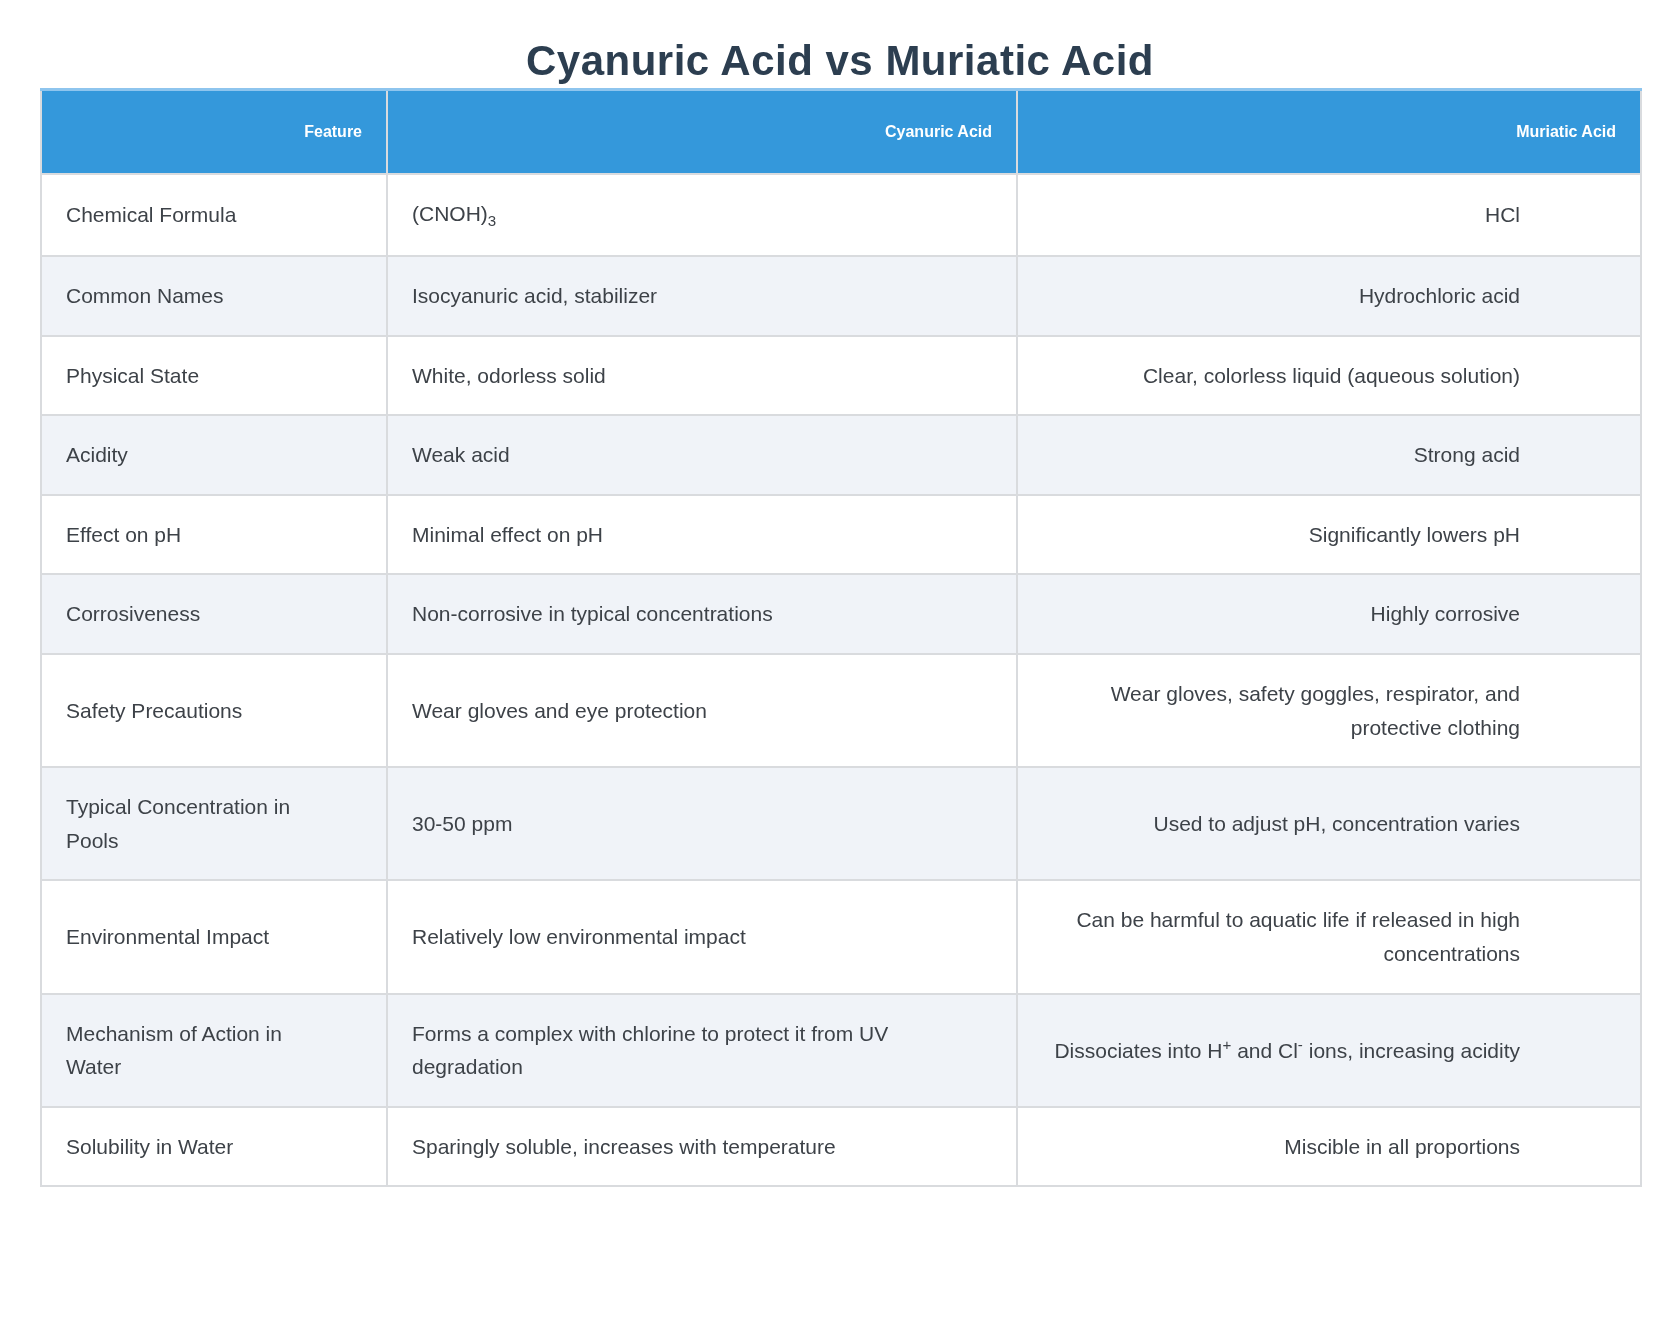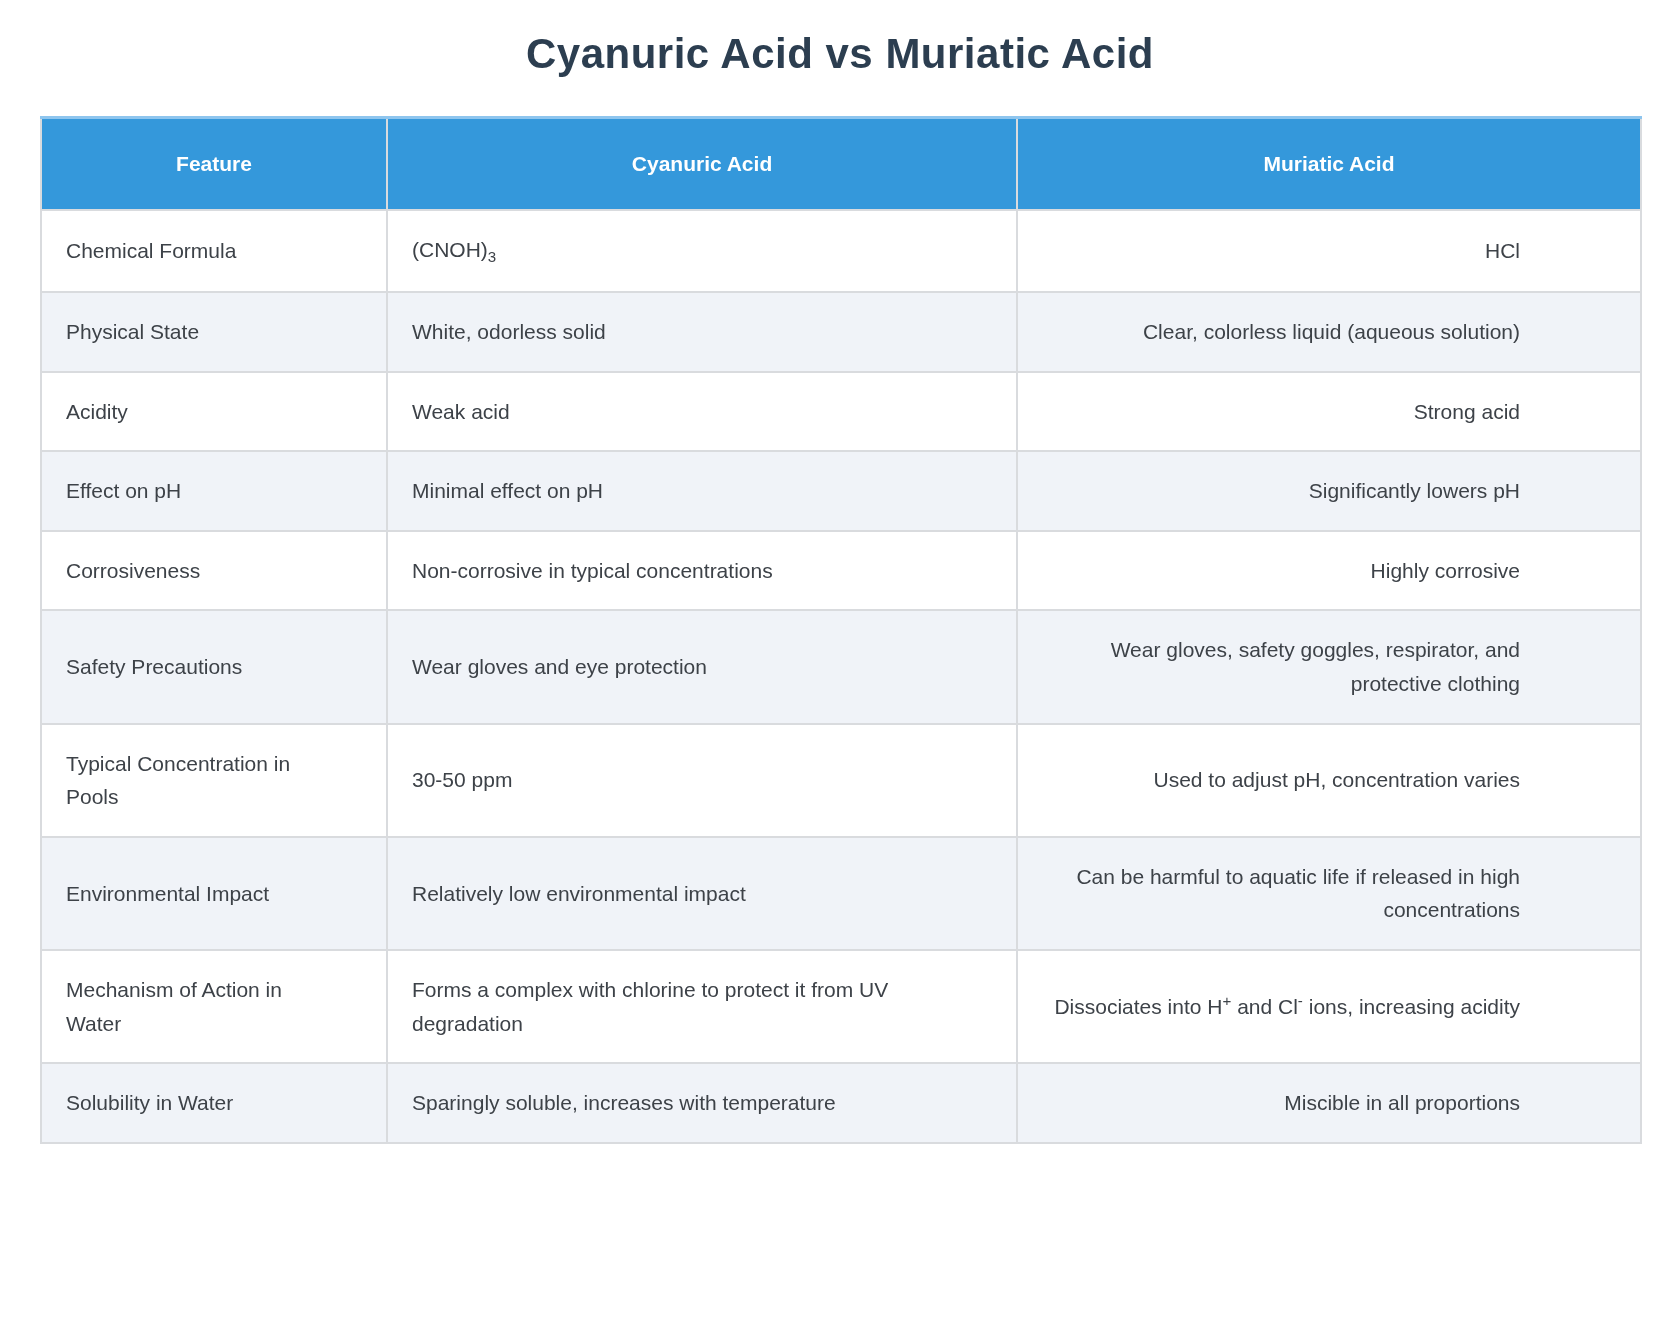--- a/index.html
+++ b/index.html
@@ -20,22 +20,22 @@
     padding: 0;
     background: var(--page-bg);
     font-family: "Liberation Sans", "DejaVu Sans", sans-serif;
   }
   body {
     width: 1680px;
     min-height: 1328px;
   }
   .page-title {
     margin: 0;
-    padding: 28px 0 0 0;
-    height: 116px;
+    padding: 35px 0 0 0;
+    height: 88px;
     text-align: center;
     font-size: 42px;
     line-height: 52px;
     font-weight: 700;
     color: var(--title-text);
     letter-spacing: 0.5px;
   }
   table.comparison {
     table-layout: fixed;
     width: 1600px;
@@ -44,23 +44,23 @@
     color: var(--body-text);
     font-size: 21px;
     line-height: 1.6;
   }
   col.c-feature  { width: 346px; }
   col.c-cyanuric { width: 630px; }
   col.c-muriatic { width: 624px; }
   thead th {
     background: var(--header-bg);
     color: var(--header-text);
-    font-size: 21px;
+    font-size: 16px;
     font-weight: 700;
-    text-align: center;
+    text-align: right;
     padding: 28px 24px;
     border: 2px solid var(--border);
     border-top: 3px solid var(--header-top-line);
   }
   thead th + th { border-left: 2px solid var(--header-divider); }
   tbody td {
     background: var(--row-bg);
     padding: 22px 24px;
     border: 2px solid var(--border);
     vertical-align: middle;
@@ -90,20 +90,25 @@
       <th>Feature</th>
       <th>Cyanuric Acid</th>
       <th>Muriatic Acid</th>
     </tr>
   </thead>
   <tbody id="table-body">
       <tr>
         <td class="col-feature"><span>Chemical Formula</span></td>
         <td class="col-cyanuric"><span>(CNOH)</span><sub>3</sub></td>
         <td class="col-muriatic"><span>HCl</span></td>
+      </tr>
+      <tr>
+        <td class="col-feature"><span>Common Names</span></td>
+        <td class="col-cyanuric"><span>Isocyanuric acid, stabilizer</span></td>
+        <td class="col-muriatic"><span>Hydrochloric acid</span></td>
       </tr>
       <tr>
         <td class="col-feature"><span>Physical State</span></td>
         <td class="col-cyanuric"><span>White, odorless solid</span></td>
         <td class="col-muriatic"><span>Clear, colorless liquid (aqueous solution)</span></td>
       </tr>
       <tr>
         <td class="col-feature"><span>Acidity</span></td>
         <td class="col-cyanuric"><span>Weak acid</span></td>
         <td class="col-muriatic"><span>Strong acid</span></td>

